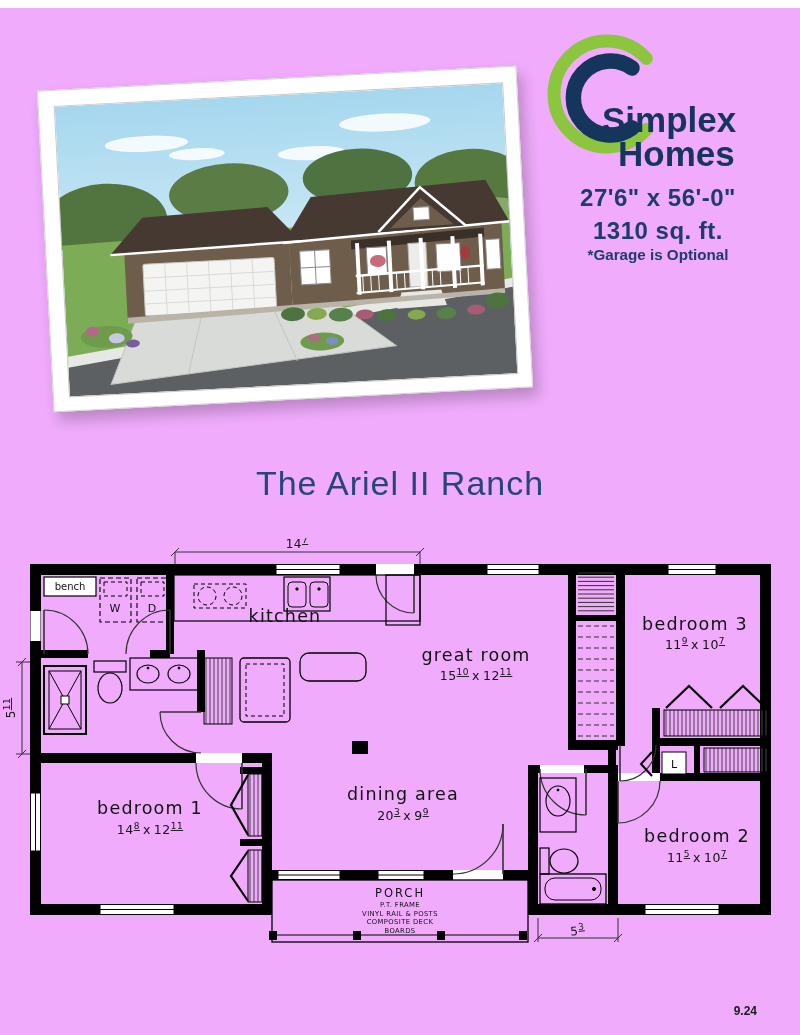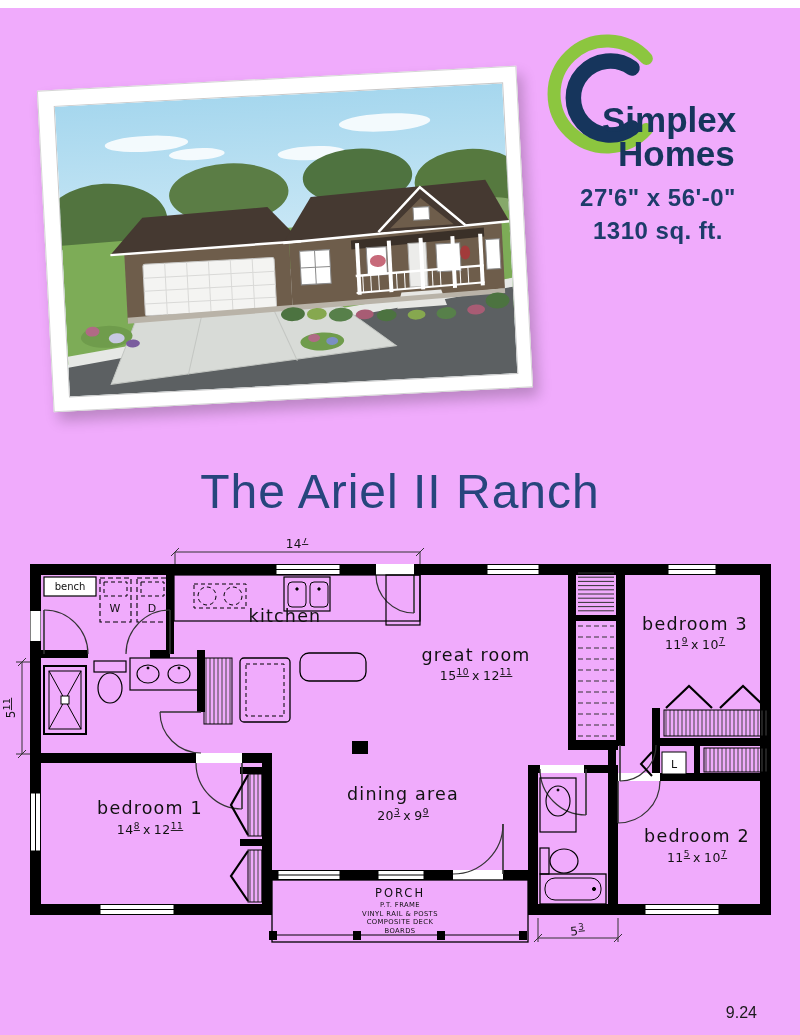--- a/index.html
+++ b/index.html
@@ -13,33 +13,33 @@
   
   .right-col{position:absolute;left:522px;top:24px;width:272px;text-align:center;color:#1d3c6a;}
   .logo-svg{display:block;margin:0 auto;}
   .spec-dims,.spec-area{font-size:24px;font-weight:700;letter-spacing:.5px;color:#1d3c6a;}
   .spec-dims{margin-top:2px;}
   .spec-area{margin-top:5px;}
   .spec-desc{margin:12px 0 0 0;font-size:15.2px;font-weight:700;line-height:1.28;color:#1d3c6a;}
   .spec-note{margin:0;font-size:15.2px;font-weight:700;line-height:1.28;color:#1d3c6a;}
   
   .title{position:absolute;left:0;top:456px;width:800px;margin:0;text-align:center;
-      font-size:48px;font-weight:400;letter-spacing:1px;color:#27457d;}
+      font-size:34px;font-weight:400;letter-spacing:1px;color:#27457d;}
   
   .plan{position:absolute;left:0;top:530px;}
   .plan text{font-family:"DejaVu Sans",sans-serif;fill:#111;}
   .room-label{font-size:17.5px;letter-spacing:1.2px;}
   .room-dims{font-size:12.5px;letter-spacing:.5px;}
   .sup{font-size:9px;text-decoration:underline;}
   .tiny{font-size:10px;}
   .wd{font-size:11px;}
   .porch-title{font-size:11.5px;letter-spacing:2px;}
   .porch-line{font-size:6.8px;letter-spacing:.4px;fill:#222;}
   .dim-text{font-size:12px;letter-spacing:.5px;}
-  .footer-code{position:absolute;top:996px;right:43px;font-size:16px;color:#1a1a1a;}
+  .footer-code{position:absolute;top:996px;right:43px;font-size:12px;color:#1a1a1a;font-weight:bold;}
 </style>
 </head>
 <body>
 
 <div class="page">
 
   <div class="photo-card">
     <svg viewBox="0 0 450 292" preserveAspectRatio="none">
       <defs>
         <linearGradient id="sky" x1="0" y1="0" x2="0" y2="1">
@@ -148,20 +148,21 @@
 
   <div class="right-col">
     <svg class="logo-svg" width="264" height="150" viewBox="0 0 264 150">
       <path d="M120.4,97.5 A53,53 0 1 1 120.4,26.5" fill="none" stroke="#8cc63f" stroke-width="13" stroke-linecap="round"></path>
       <path d="M106,36 A37,37 0 1 0 106,96" fill="none" stroke="#16355c" stroke-width="15.5" stroke-linecap="round"></path>
       <text x="76" y="100" font-family="Liberation Sans, sans-serif" font-size="35" font-weight="bold" fill="#16355c">Simplex</text>
       <text x="92" y="134" font-family="Liberation Sans, sans-serif" font-size="35" font-weight="bold" fill="#16355c">Homes</text>
     </svg>
     <div class="spec-dims">27'6" x 56'-0"</div>
     <div class="spec-area">1310 sq. ft.</div>
+    <p class="spec-note">*Garage is Optional</p>
   </div>
 
   <h1 class="title">The Ariel II Ranch</h1>
 
   <svg class="plan" width="800" height="480" viewBox="0 530 800 480">
     <defs>
       <pattern id="hatchV" width="4" height="8" patternUnits="userSpaceOnUse">
         <path d="M2,0 V8" stroke="#444" stroke-width="1"></path>
       </pattern>
     </defs>

